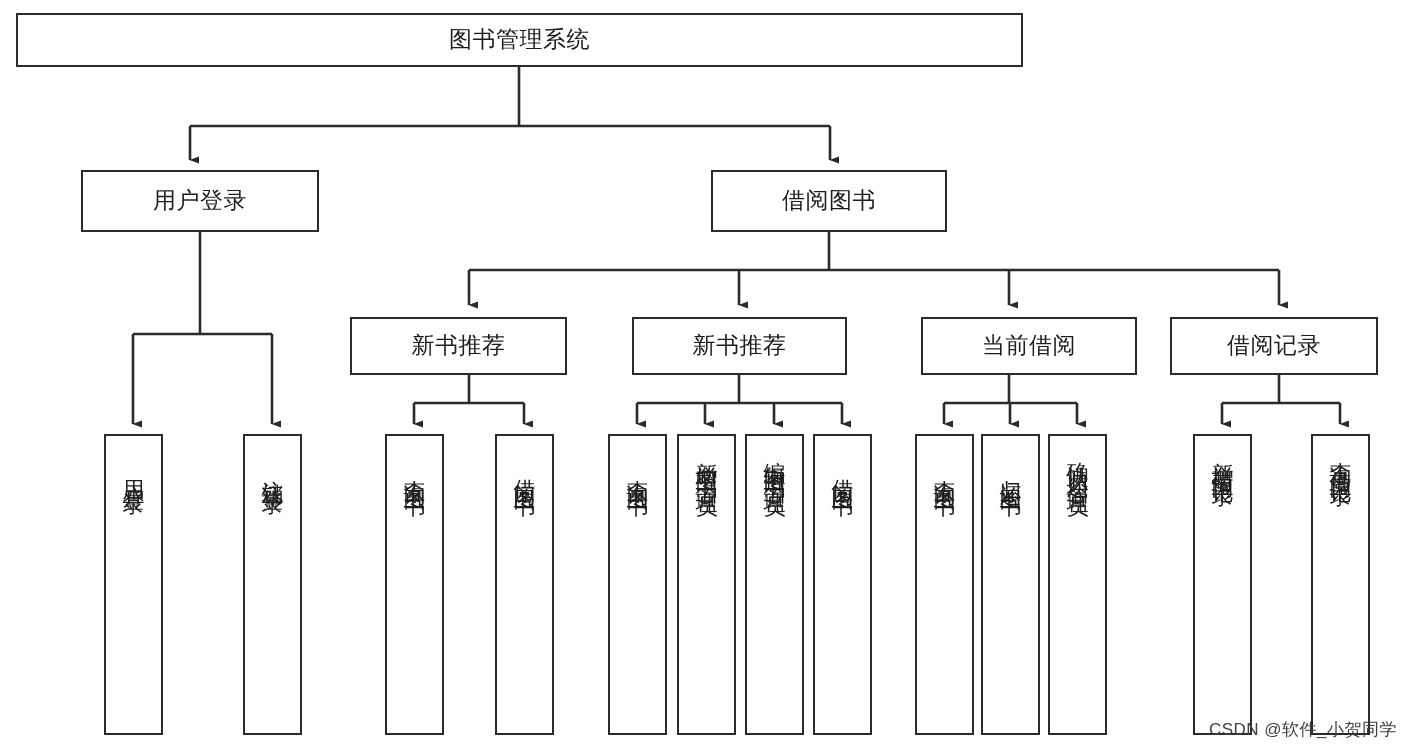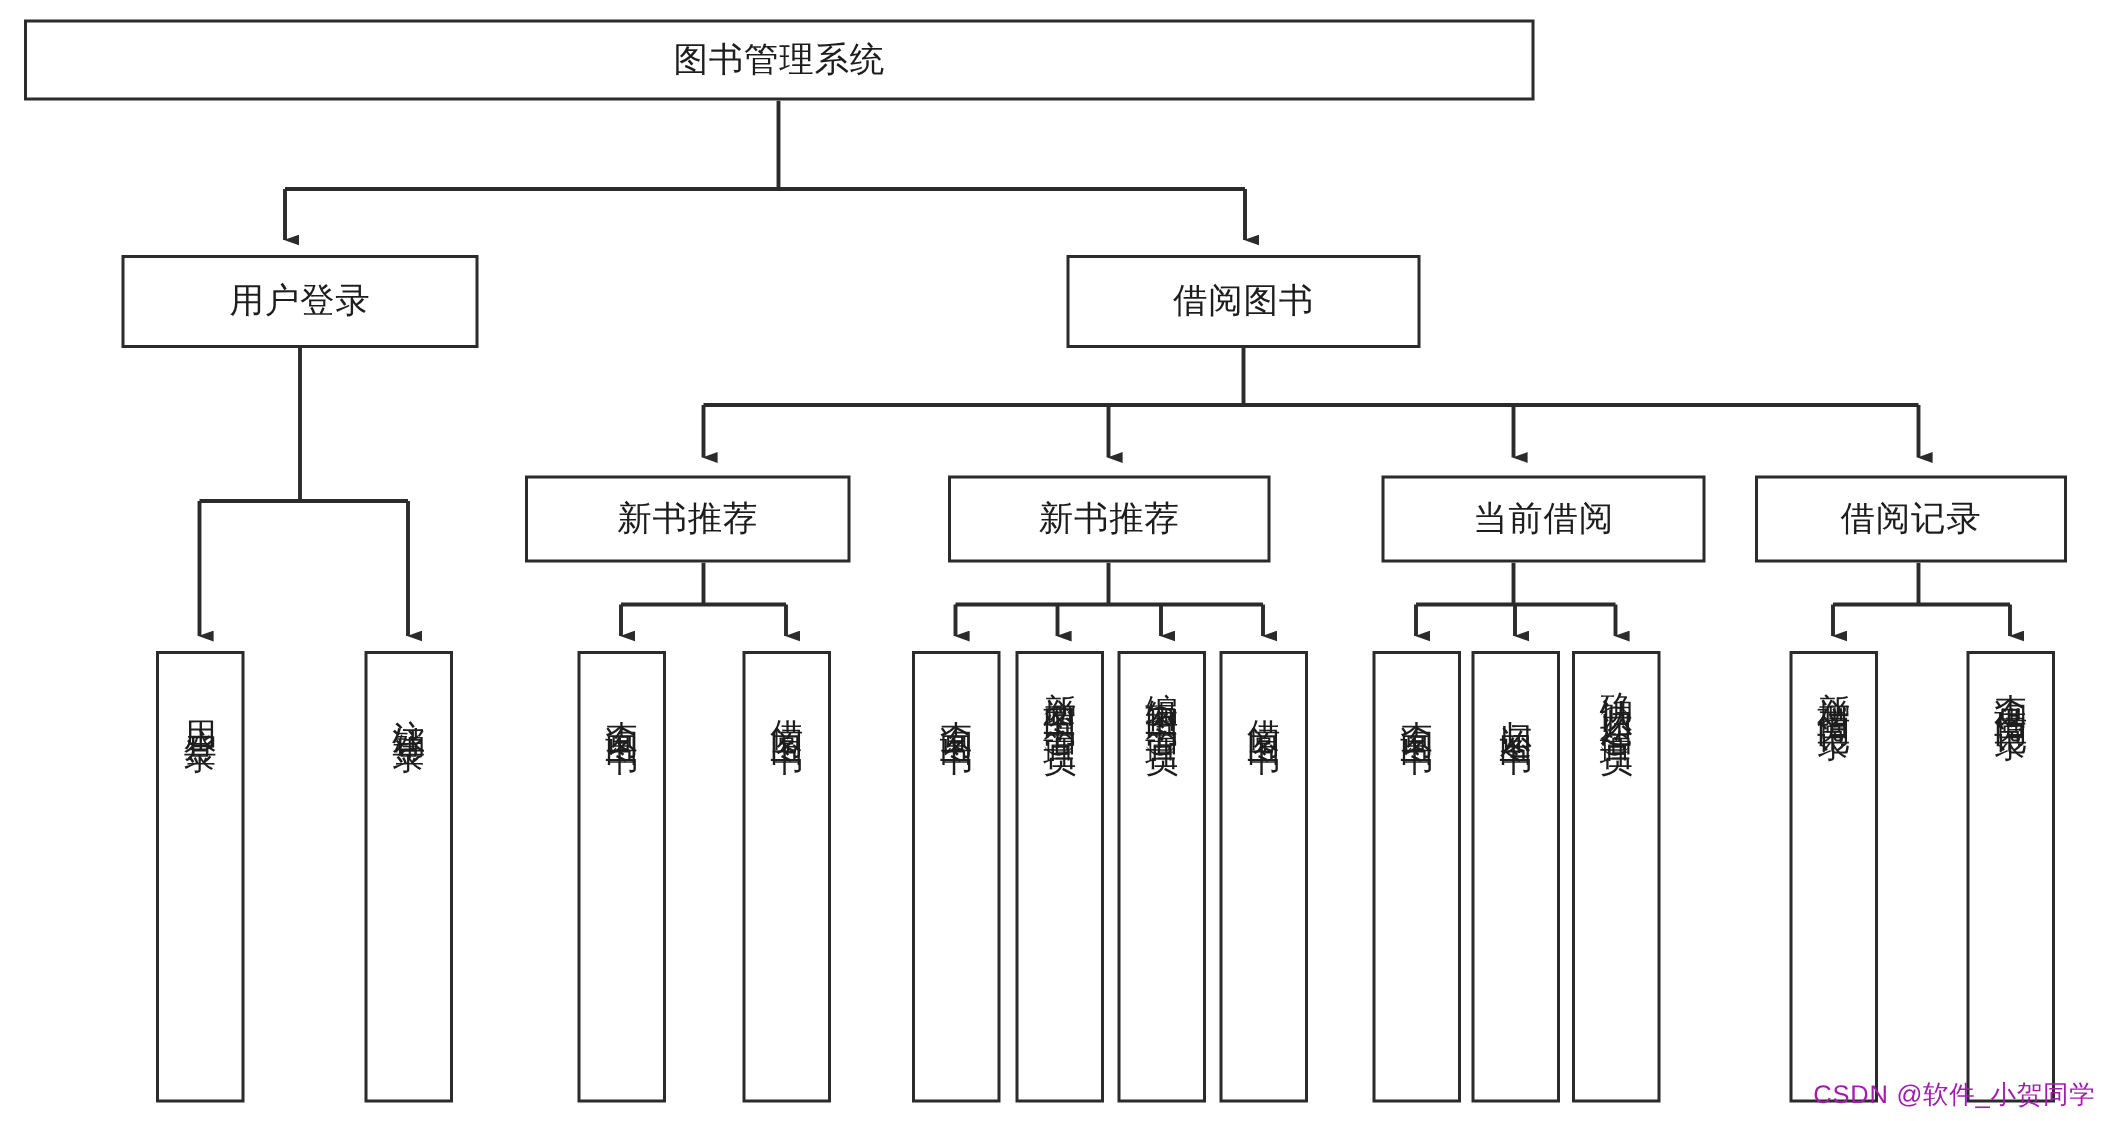--- a/index.html
+++ b/index.html
@@ -61,21 +61,21 @@
     text-orientation: upright;
     letter-spacing: 5px;
     line-height: 1;
     white-space: nowrap;
   }
   .watermark {
     position: absolute;
     right: 8px;
     bottom: 6px;
     font-size: 17px;
-    color: #a21caf;
+    color: #404040;
     white-space: nowrap;
     letter-spacing: 0.5px;
     pointer-events: none;
   }
 </style>
 </head>
 <body>
 
 <div id="diagram-root">
 

